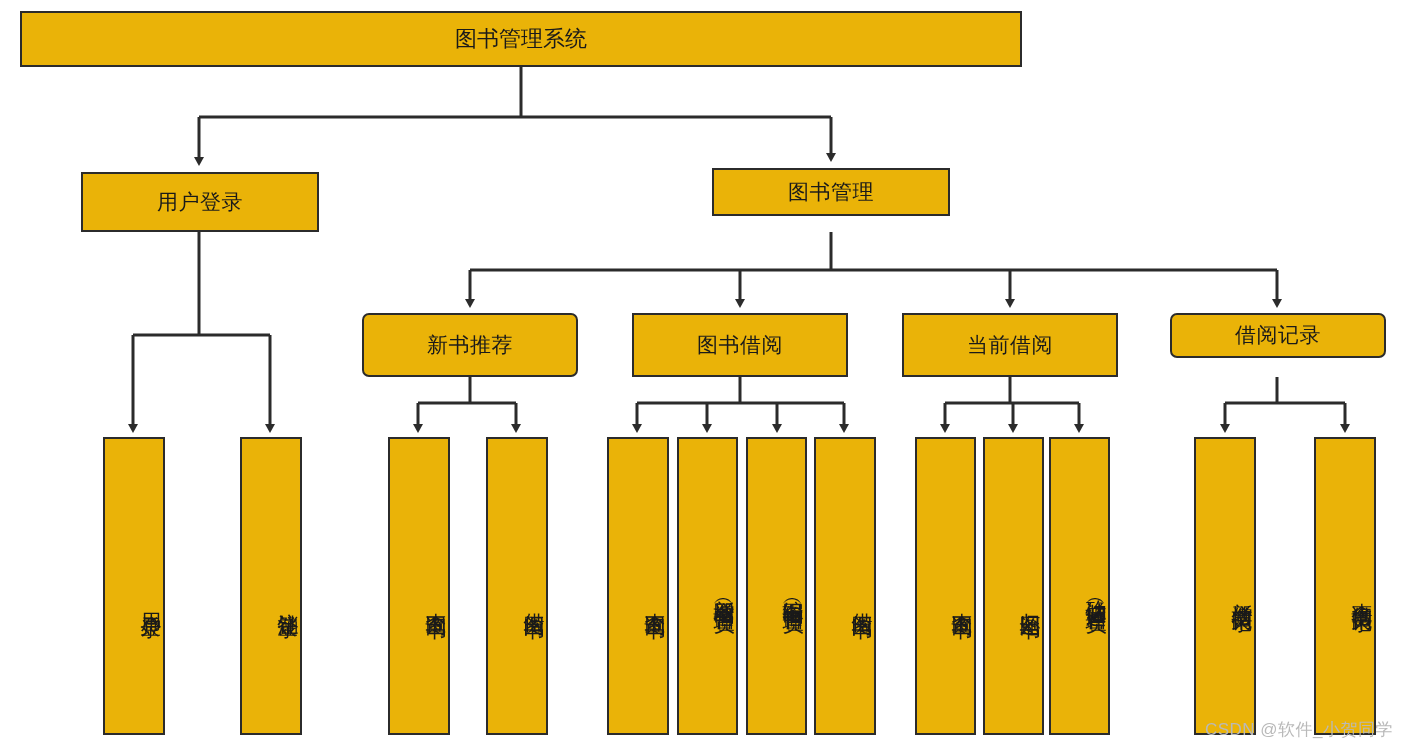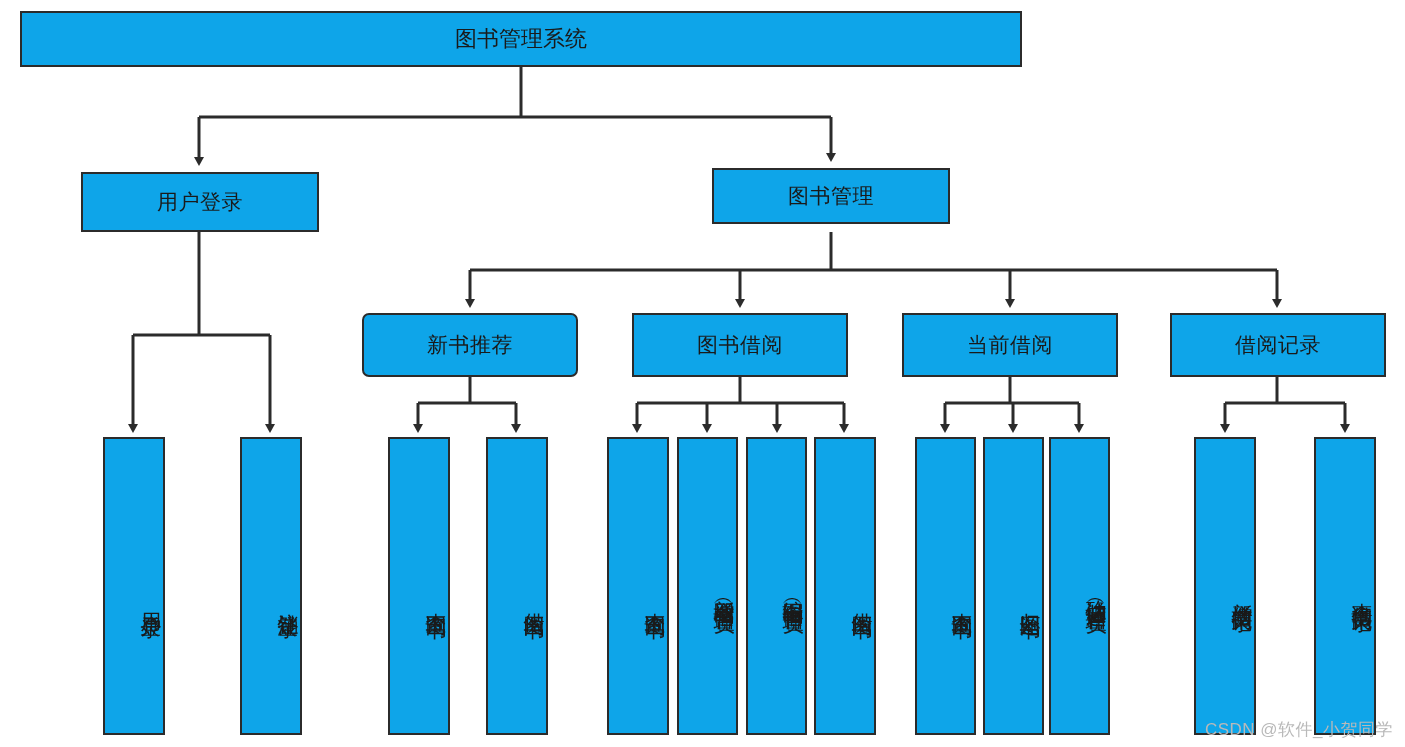--- a/index.html
+++ b/index.html
@@ -22,21 +22,21 @@
     left: 0;
     top: 0;
     width: 1405px;
     height: 747px;
     pointer-events: none;
   }
   .node {
     position: absolute;
     box-sizing: border-box;
     border: 2.5px solid #2b2b2b;
-    background: #0ea5e9;
+    background: #eab308;
     display: flex;
     align-items: center;
     justify-content: center;
     color: #1a1a1a;
     line-height: 1.18;
     text-align: right;
   }
   .node-h {
     font-size: 21px;
     letter-spacing: 0.5px;
@@ -126,34 +126,34 @@
     </g>
   </svg>
 
   <div class="node node-root" style="left:20px; top:11px; width:1002px; height:56px;">
     <span>图书管理系统</span>
   </div>
 
   <div class="node node-h" style="left:81px; top:172px; width:238px; height:60px;">
     <span>用户登录</span>
   </div>
-  <div class="node node-h" style="left:712px; top:168px; width:238px; height:56px;">
+  <div class="node node-h" style="left:712px; top:168px; width:238px; height:48px;">
     <span>图书管理</span>
   </div>
 
   <div class="node node-h" style="left:362px; top:313px; width:216px; height:64px;border-radius:7px;">
     <span>新书推荐</span>
   </div>
   <div class="node node-h" style="left:632px; top:313px; width:216px; height:64px;">
     <span>图书借阅</span>
   </div>
   <div class="node node-h" style="left:902px; top:313px; width:216px; height:64px;">
     <span>当前借阅</span>
   </div>
-  <div class="node node-h" style="left:1170px; top:313px; width:216px; height:64px;">
+  <div class="node node-h" style="left:1170px; top:313px; width:216px; height:45px;border-radius:7px;">
     <span>借阅记录</span>
   </div>
 
   <div class="node node-v" style="left:103px; top:437px; width:62px; height:298px;">
     <span class="vlabel">用户登录</span>
   </div>
   <div class="node node-v" style="left:240px; top:437px; width:62px; height:298px;">
     <span class="vlabel">注销登录</span>
   </div>
 

